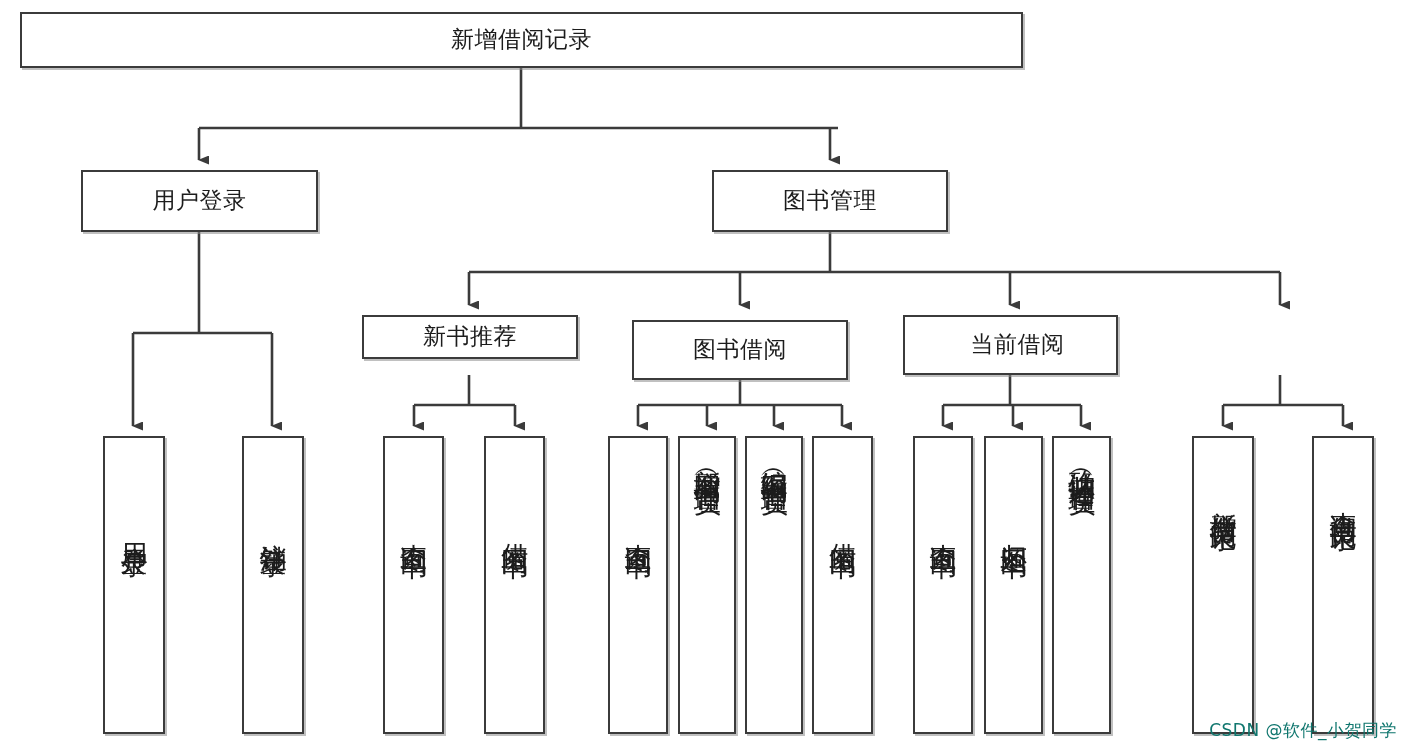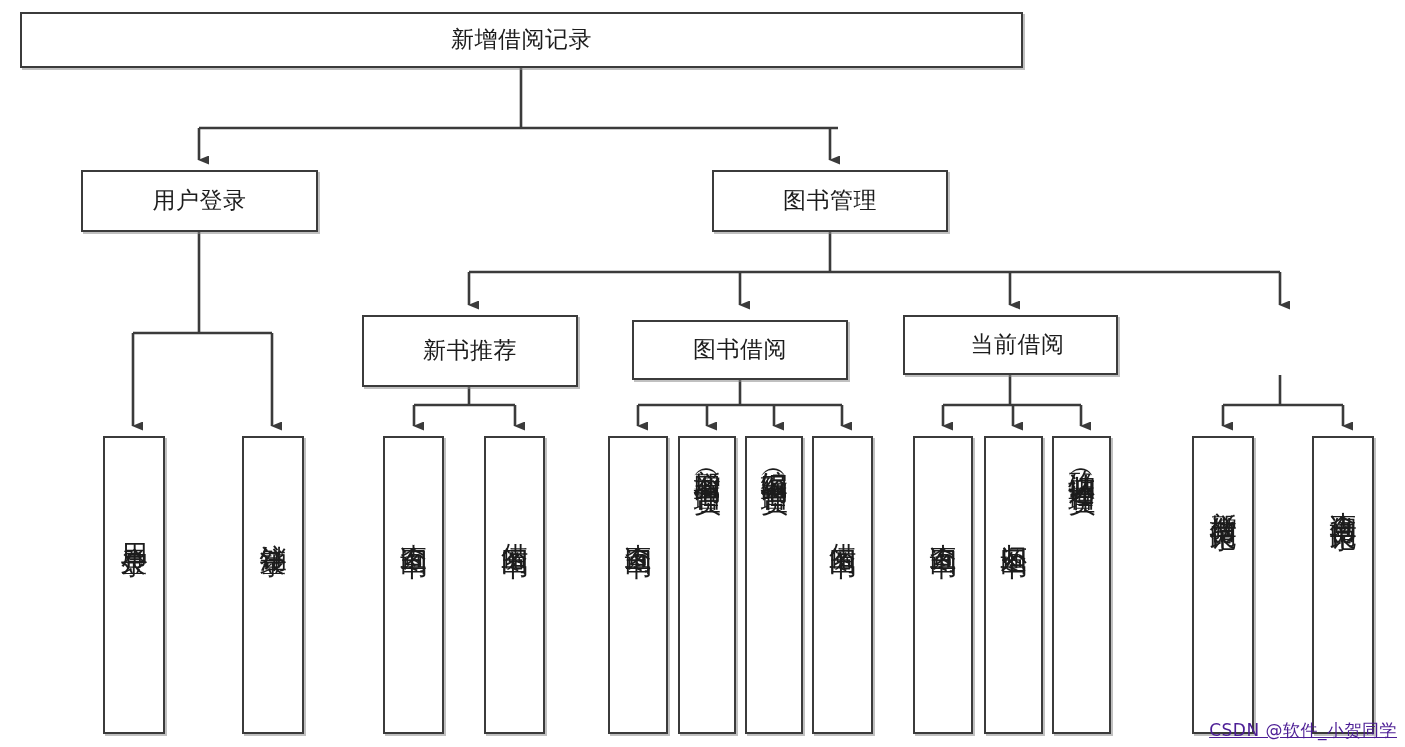--- a/index.html
+++ b/index.html
@@ -64,25 +64,24 @@
     margin-top: 46px;
   }
   .leaf-tall .node-label-v {
     margin-top: 4px;
   }
   #watermark {
     position: absolute;
     right: 8px;
     bottom: 5px;
     font-size: 17px;
-    color: #4c1d95;
+    color: #0f766e;
     letter-spacing: 0.5px;
     white-space: nowrap;
     user-select: none;
-    text-decoration: underline;
   }
 </style>
 </head>
 <body>
 
 <div id="diagram-root">
 
   <svg id="flow-svg" viewBox="0 0 1405 747" xmlns="http://www.w3.org/2000/svg">
     <defs>
       <marker id="arrowhead" markerWidth="9" markerHeight="11" refX="4.5" refY="10" orient="auto" markerUnits="userSpaceOnUse">
@@ -152,21 +151,21 @@
     <span class="node-label-h">新增借阅记录</span>
   </div>
 
   <div class="node-box" id="node-l2-0" style="left: 81px; top: 170px; width: 237px; height: 62px;">
     <span class="node-label-h">用户登录</span>
   </div>
   <div class="node-box" id="node-l2-1" style="left: 712px; top: 170px; width: 236px; height: 62px;">
     <span class="node-label-h">图书管理</span>
   </div>
 
-  <div class="node-box" id="node-l3-0" style="left: 362px; top: 315px; width: 216px; height: 72px; align-items: center;">
+  <div class="node-box" id="node-l3-0" style="left: 362px; top: 315px; width: 216px; height: 44px; align-items: center;">
     <span class="node-label-h">新书推荐</span>
   </div>
   <div class="node-box" id="node-l3-1" style="left: 632px; top: 320px; width: 216px; height: 60px;">
     <span class="node-label-h">图书借阅</span>
   </div>
   <div class="node-box" id="node-l3-2" style="left: 903px; top: 315px; width: 215px; height: 60px; padding-left: 14px;">
     <span class="node-label-h">当前借阅</span>
   </div>
 
   <div class="node-box leaf leaf-short" id="node-leaf-0" style="left: 103px; top: 436px; width: 62px; height: 298px;">

